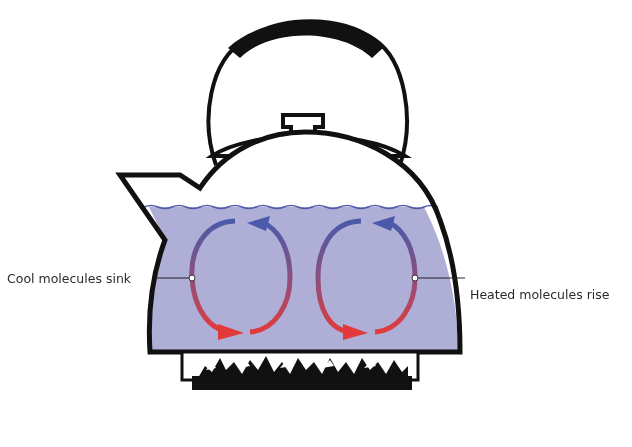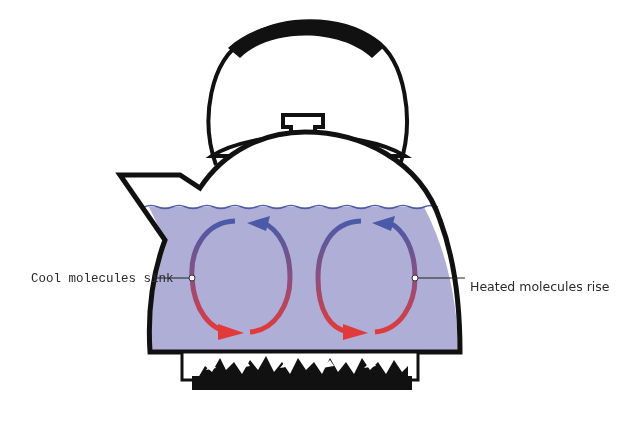--- a/index.html
+++ b/index.html
@@ -1,20 +1,20 @@
 <!DOCTYPE html>
 <html><head>
 <meta charset="utf-8">
 <style>
   html, body { margin:0; padding:0; background:#ffffff; }
   body { width:632px; height:447px; position:relative; overflow:hidden; font-family:"DejaVu Sans", sans-serif; }
   svg { position:absolute; left:0; top:0; }
   .label { position:absolute; font-size:12.5px; color:#2b2b2b; white-space:nowrap; line-height:14px; }
-  #lbl-left { left:31px; top:272px;font-family:Liberation Mono, monospace; }
-  #lbl-right { left:470px; top:280px; }
+  #lbl-left { left:7px; top:272px; }
+  #lbl-right { left:470px; top:288px; }
 </style>
 </head>
 <body>
 
 <svg width="632" height="447" viewBox="0 0 632 447">
   <defs>
     <linearGradient id="loopGrad" x1="0" y1="0" x2="0" y2="1">
       <stop offset="0" stop-color="#4a5aa8"></stop>
       <stop offset="0.5" stop-color="#8a5080"></stop>
       <stop offset="1" stop-color="#e23a3a"></stop>

